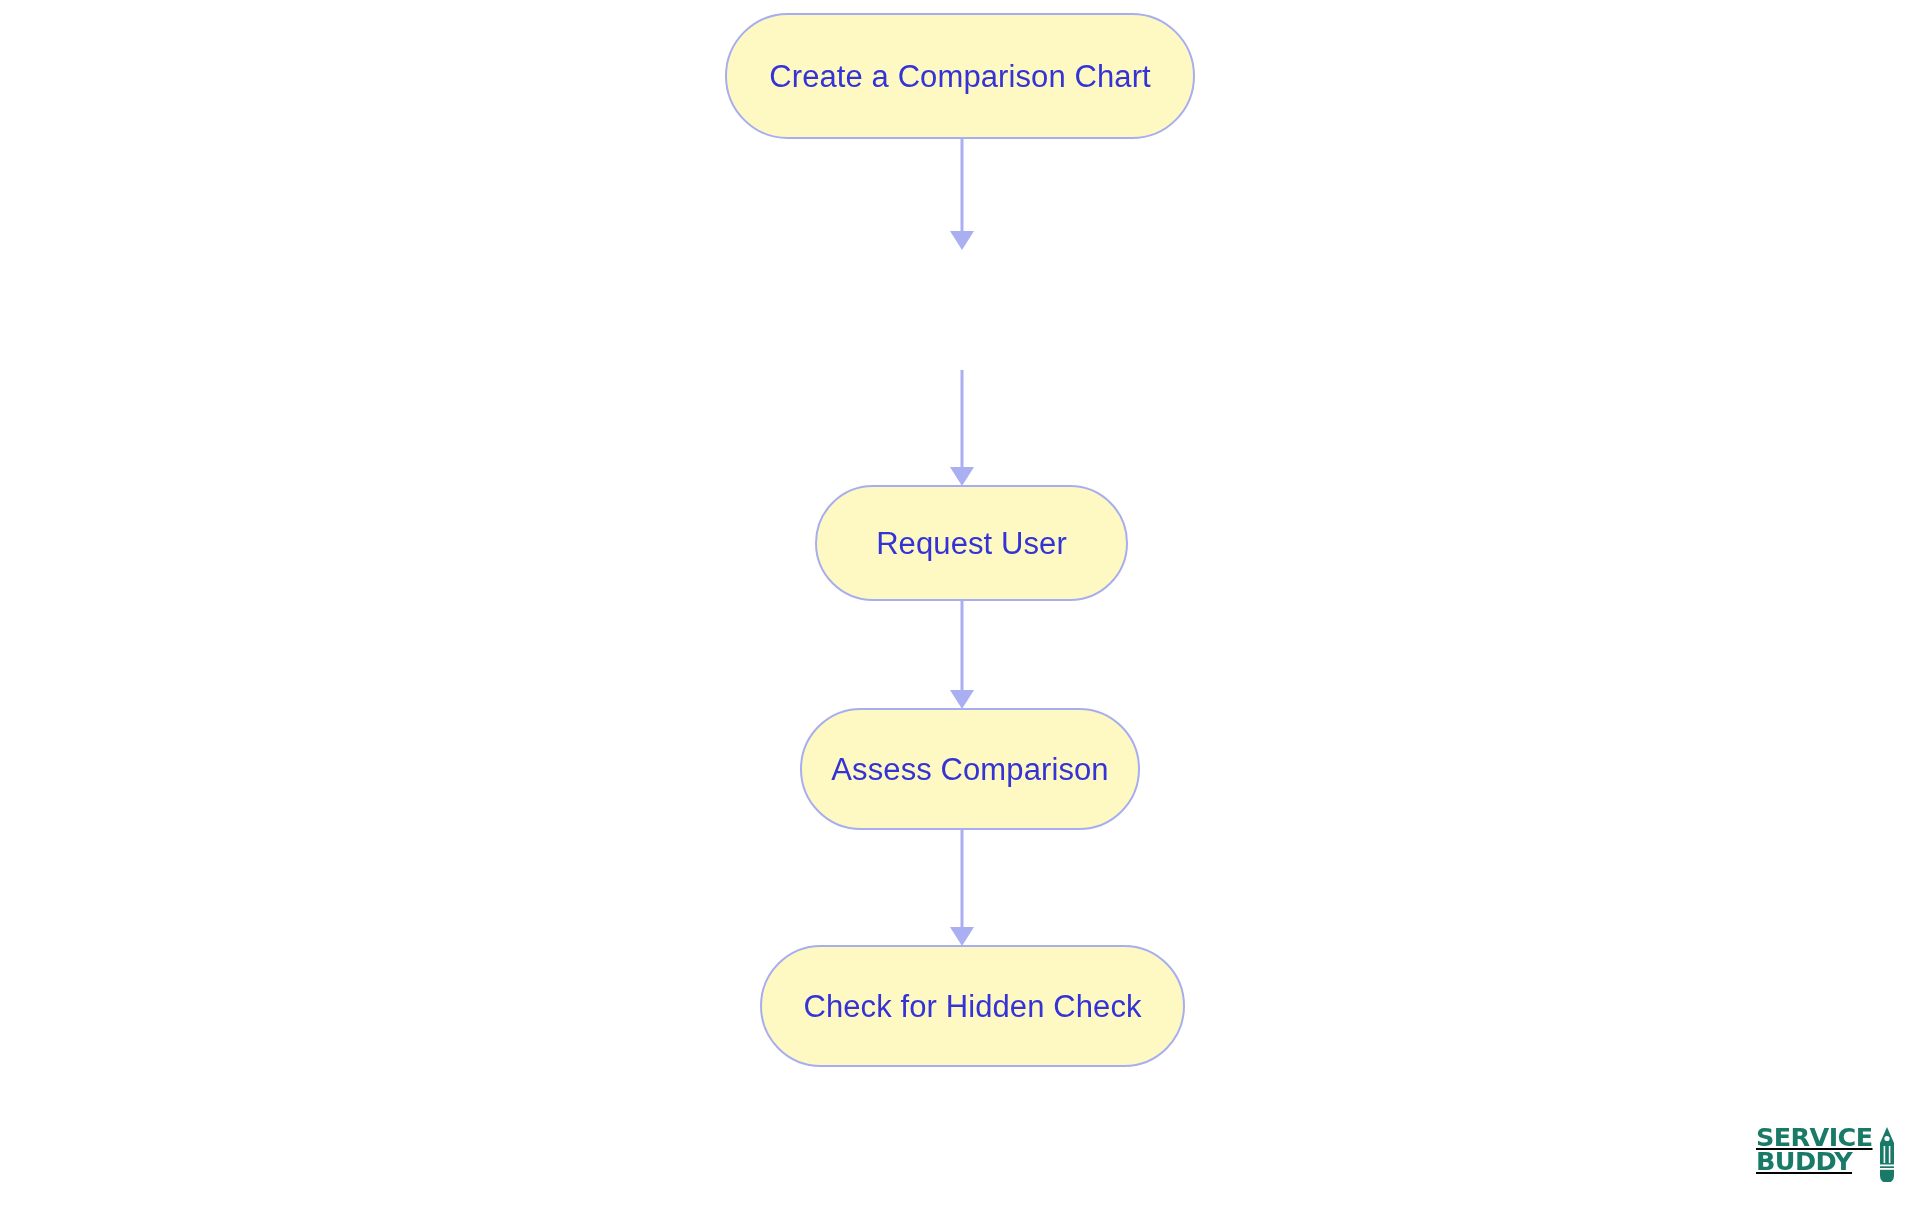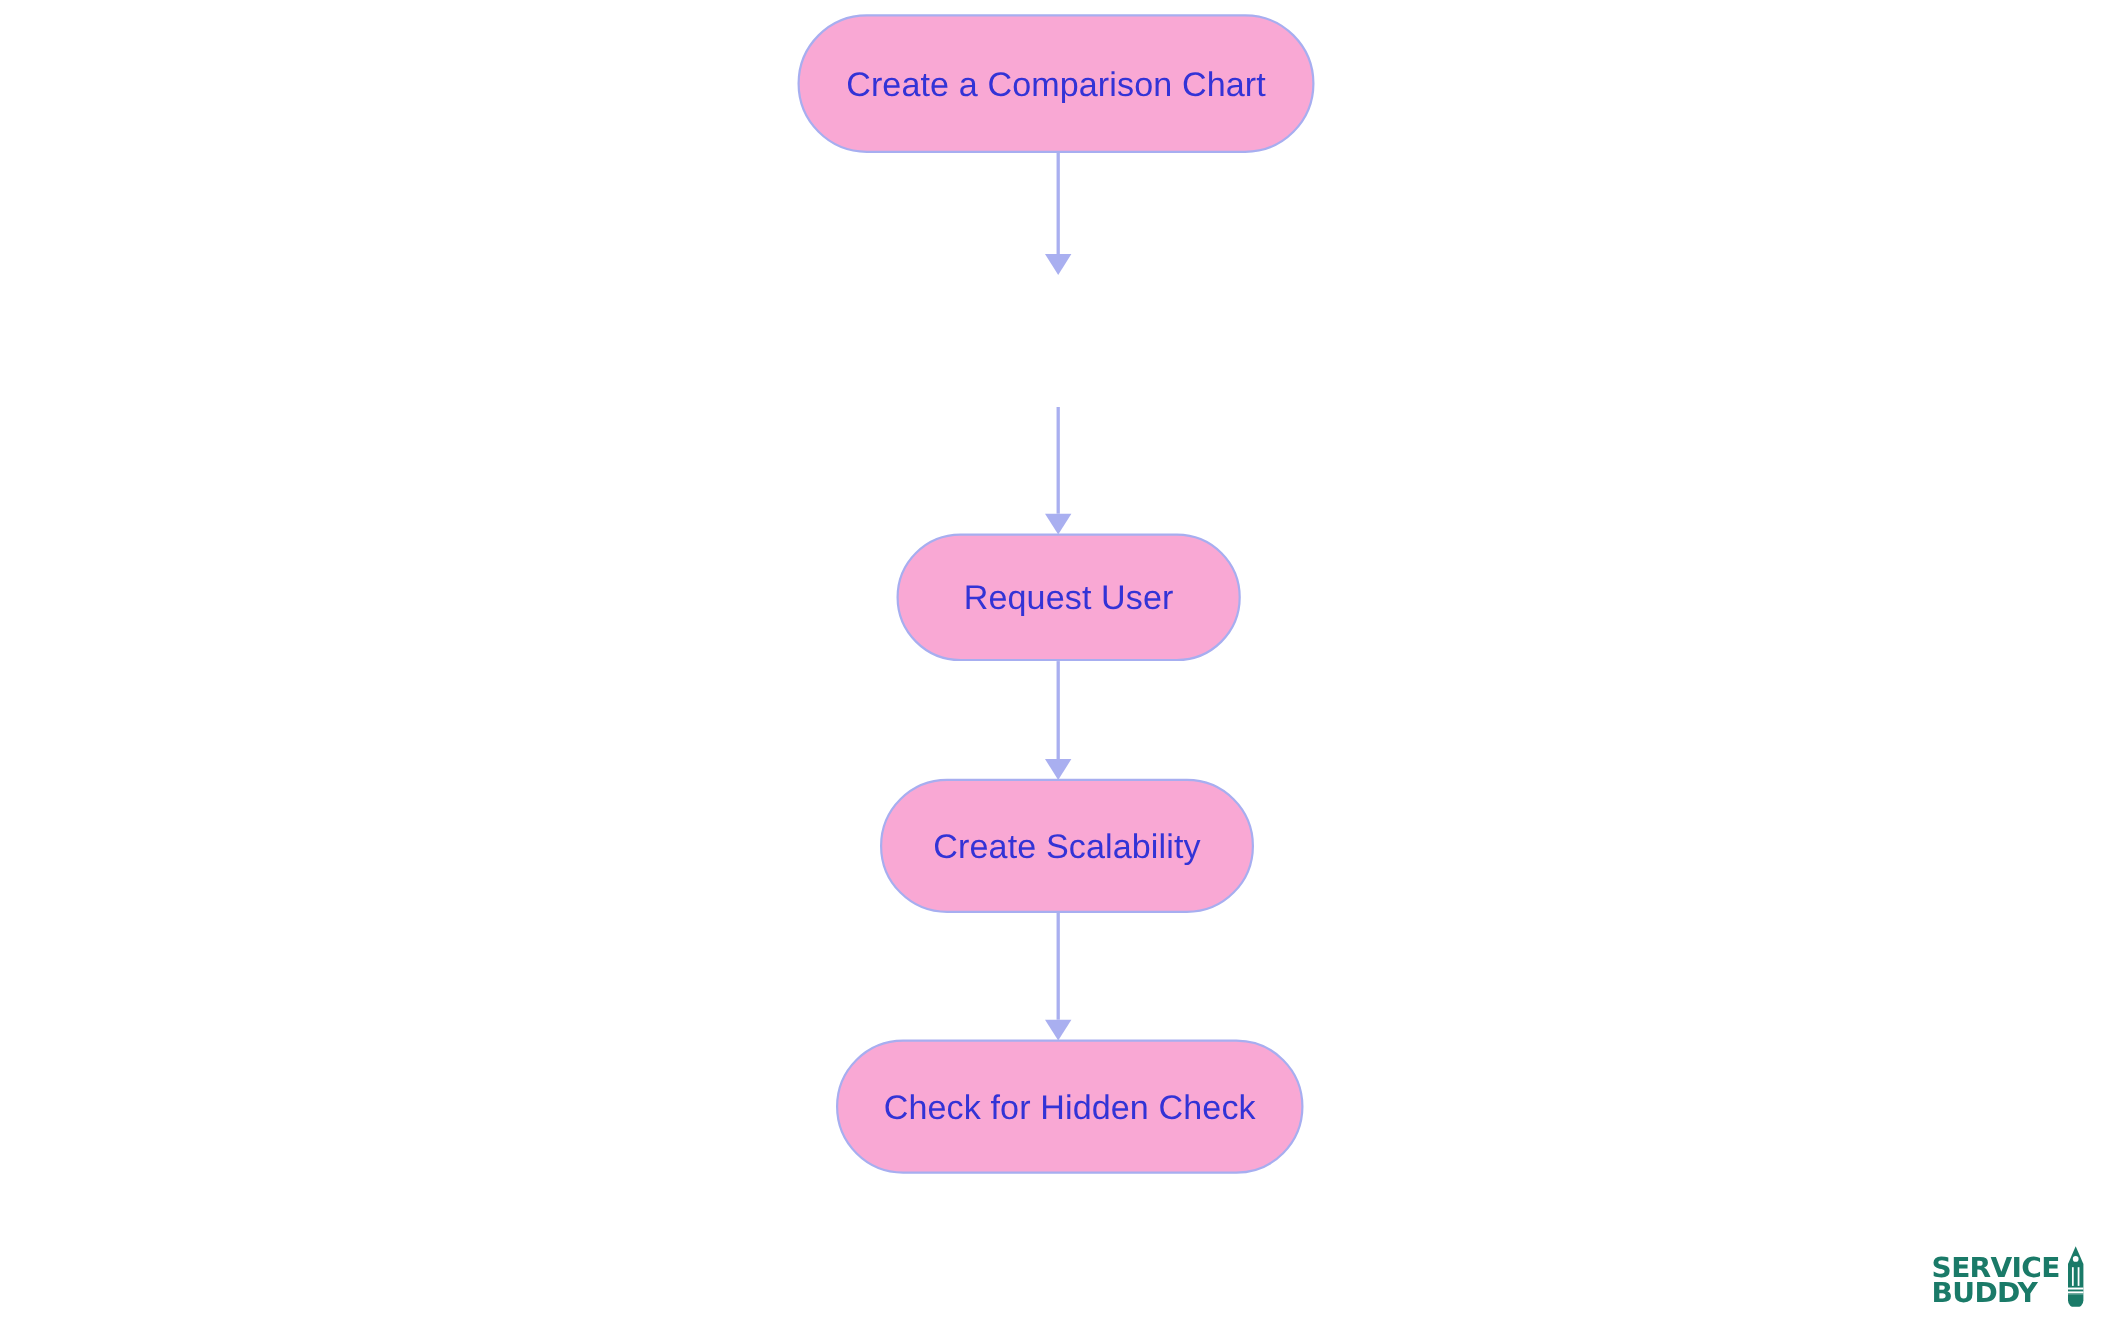--- a/index.html
+++ b/index.html
@@ -20,21 +20,21 @@
     position: absolute;
     inset: 0;
     width: 1920px;
     height: 1215px;
   }
 
   
   .node {
     position: absolute;
     box-sizing: border-box;
-    background: #f9a8d4;
+    background: #fef9c3;
     border: 2px solid #a7aef0;
     border-radius: 999px;
     display: flex;
     align-items: center;
     justify-content: center;
     color: #3333d6;
     letter-spacing: 0.1px;
     white-space: nowrap;
   }
   .node-label {
@@ -61,22 +61,23 @@
   }
 
   
   #brand-logo {
     position: absolute;
     left: 1756px;
     top: 1126px;
     width: 150px;
     height: 62px;
     display: flex;
-    align-items: flex-end;
+    align-items: flex-start;
     gap: 7px;
+    text-decoration: underline;
   }
   .brand-wordmark {
     display: flex;
     flex-direction: column;
     justify-content: center;
     line-height: 0.95;
   }
   .brand-line {
     font-family: "DejaVu Sans", sans-serif;
     font-weight: 700;
@@ -120,21 +121,21 @@
   <div class="node" id="node-0">
     <span class="node-label">Create a Comparison Chart</span>
   </div>
 
 
   <div class="node" id="node-2">
     <span class="node-label">Request User</span>
   </div>
 
   <div class="node" id="node-3">
-    <span class="node-label">Create Scalability</span>
+    <span class="node-label">Assess Comparison</span>
   </div>
 
   <div class="node" id="node-4">
     <span class="node-label">Check for Hidden Check</span>
   </div>
 
   <div id="brand-logo">
     <div class="brand-wordmark">
       <span class="brand-line brand-line-1">SERVICE</span>
       <span class="brand-line brand-line-2">BUDDY</span>

